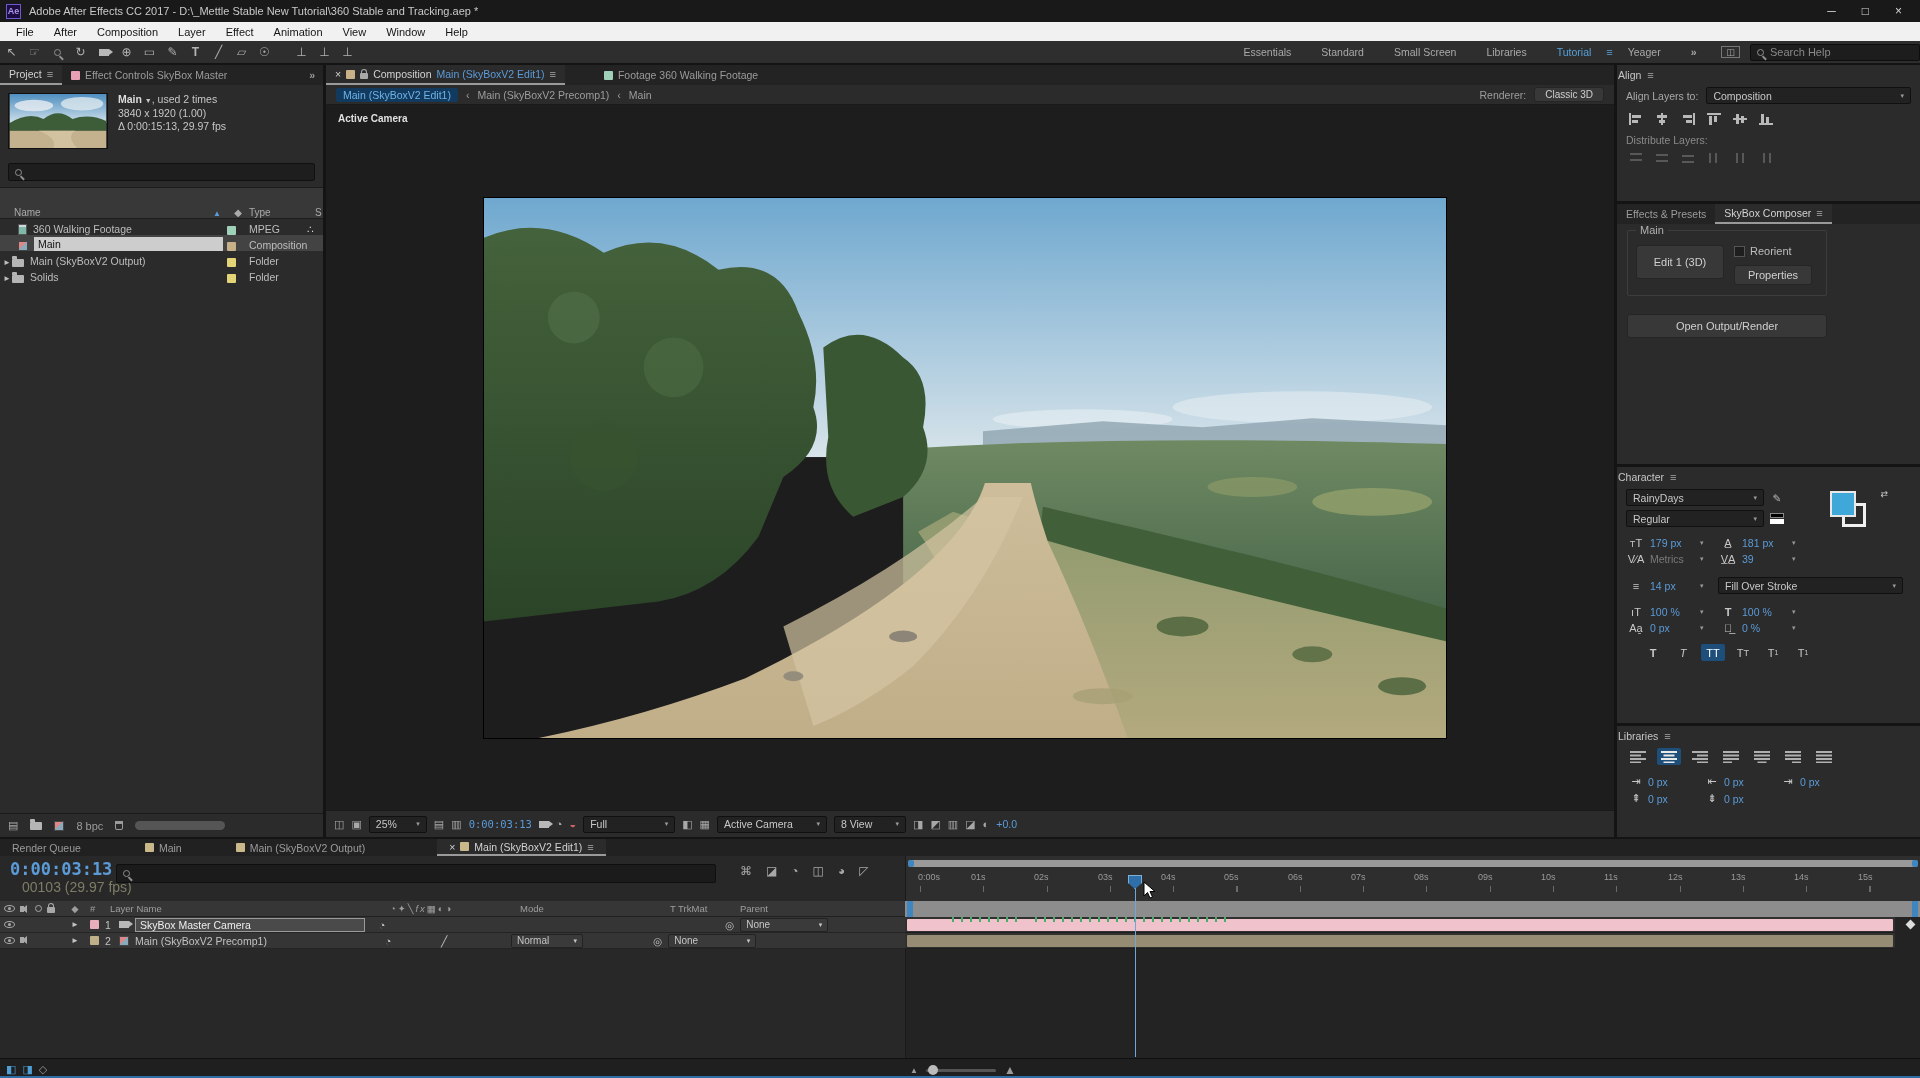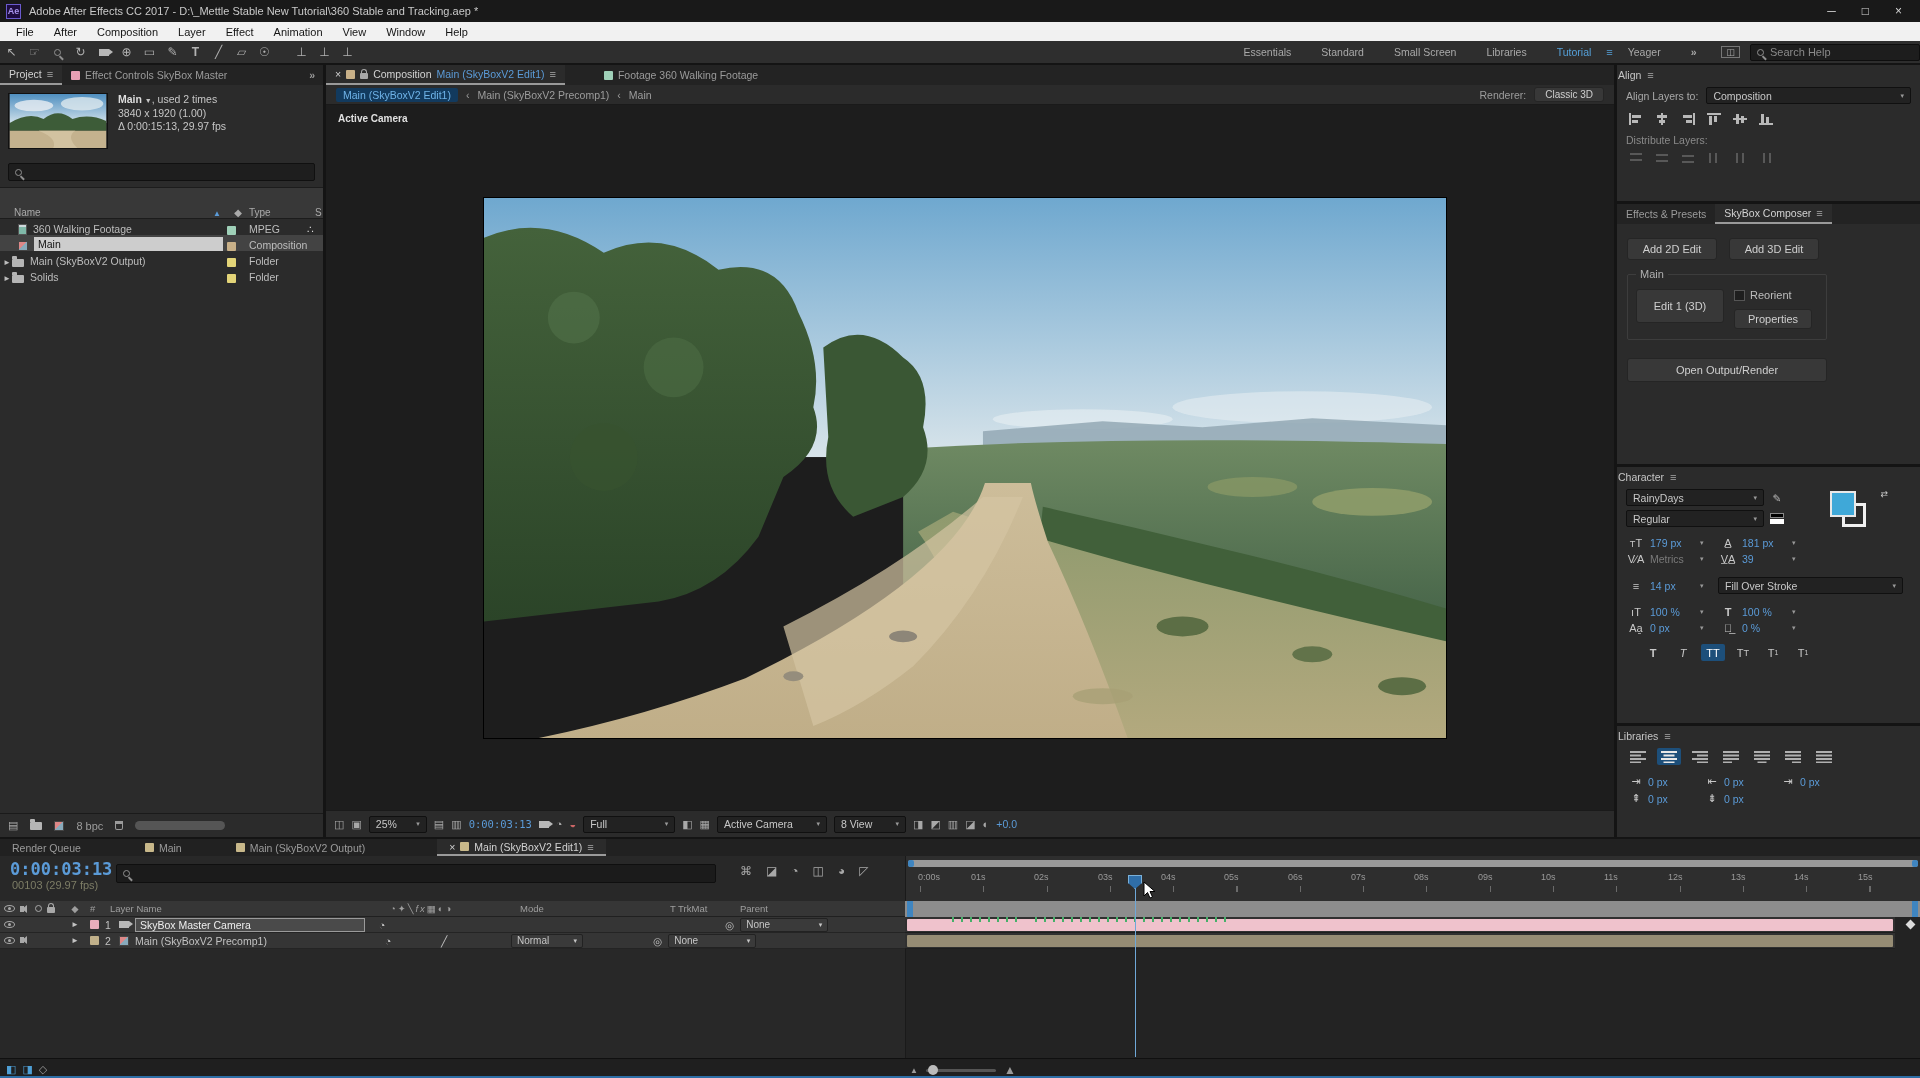--- a/index.html
+++ b/index.html
@@ -75,21 +75,21 @@
 .chval{width:46px}
 .chcar{width:14px;font-size:7px;color:#999}
 .fxbtn{width:24px;height:17px;display:flex;align-items:center;justify-content:center;color:#c8c8c8;font-size:11px}
 .fxbtn.on{background:#1d4f7a;border-radius:2px;color:#fff}
 
 .tl{position:relative;height:241px;background:#282828;border-top:2px solid #141414}
 .tltabs{position:absolute;left:0;top:0;right:0;height:17px;background:#212121;display:flex;align-items:center;font-size:10.5px;color:#9b9b9b}
 .tltab{height:100%;display:flex;align-items:center;gap:5px;padding:0 12px}
 .tltab.on{background:#2b2b2b;color:#d2d2d2;border-bottom:2px solid #9a9a9a}
 .bigtc{position:absolute;left:10px;top:20px;font-family:"DejaVu Sans Mono",monospace;font-size:17px;font-weight:bold;color:#5b9bd8}
-.frinfo{position:absolute;left:12px;top:40px;font-size:11px;color:#7d7d66}
+.frinfo{position:absolute;left:22px;top:40px;font-size:14px;color:#7d7d66}
 .tlsearch{position:absolute;left:116px;top:25px;width:600px;height:19px;background:#1b1b1b;border:1px solid #0f0f0f;border-radius:2px;display:flex;align-items:center;gap:6px;padding:0 6px}
 .tlicons{position:absolute;left:740px;top:25px;display:flex;gap:14px;color:#a8a8a8;font-size:12px}
 .ruler{position:absolute;left:905px;top:17px;right:0;height:45px;background:#2e2e2e;border-left:1px solid #1a1a1a}
 .navbar{position:absolute;left:2px;right:2px;top:4px;height:7px;background:#9a9a9a;border-radius:3px}
 .navbar i{position:absolute;top:0;width:6px;height:7px;background:#3f85c0;border-radius:2px}
 .tick{position:absolute;top:16px;font-size:9px;color:#9a9a9a}
 .tmarks{position:absolute;left:14px;right:0;top:30px;height:6px;background:repeating-linear-gradient(90deg,#6a6a6a 0 1px,transparent 1px 63.3px)}
 .tlhead{position:absolute;left:0;top:62px;width:905px;height:16px;background:#363636;display:flex;align-items:center;color:#9e9e9e;font-size:9.5px;border-bottom:1px solid #202020}
 .warea{position:absolute;left:905px;top:62px;right:0;height:16px;background:#8d8d8d}
 .warea i{position:absolute;top:0;width:6px;height:16px;background:#3f85c0}
@@ -456,24 +456,20 @@
     <div class="rp" style="height:260px">
       <div class="tabs">
         <span class="tab">
             <span>Effects &amp; Presets</span>
           </span>
         <span class="tab on">
             <span>SkyBox Composer</span>
             <span class="ig">≡</span>
           </span>
       </div>
-      <div style="display:flex;gap:12px;padding:14px 10px 8px">
-        <span class="btn" style="width:90px;height:22px">Add 2D Edit</span>
-        <span class="btn" style="width:90px;height:22px">Add 3D Edit</span>
-      </div>
       <div style="margin:6px 10px;border:1px solid #3d3d3d;border-radius:2px;position:relative;padding:14px 8px 10px;width:200px">
         <span style="position:absolute;top:-7px;left:8px;background:#2b2b2b;padding:0 4px;color:#b0b0b0">Main</span>
         <div style="display:flex;gap:10px;align-items:flex-start">
           <span class="btn" style="width:88px;height:34px">Edit 1 (3D)</span>
           <div>
             <div style="display:flex;align-items:center;gap:5px;margin-bottom:8px">
               <span style="width:11px;height:11px;background:#1e1e1e;border:1px solid #555;display:inline-block"></span>
               <span>Reorient</span>
             </div>
             <span class="btn" style="width:78px;height:20px">Properties</span>

